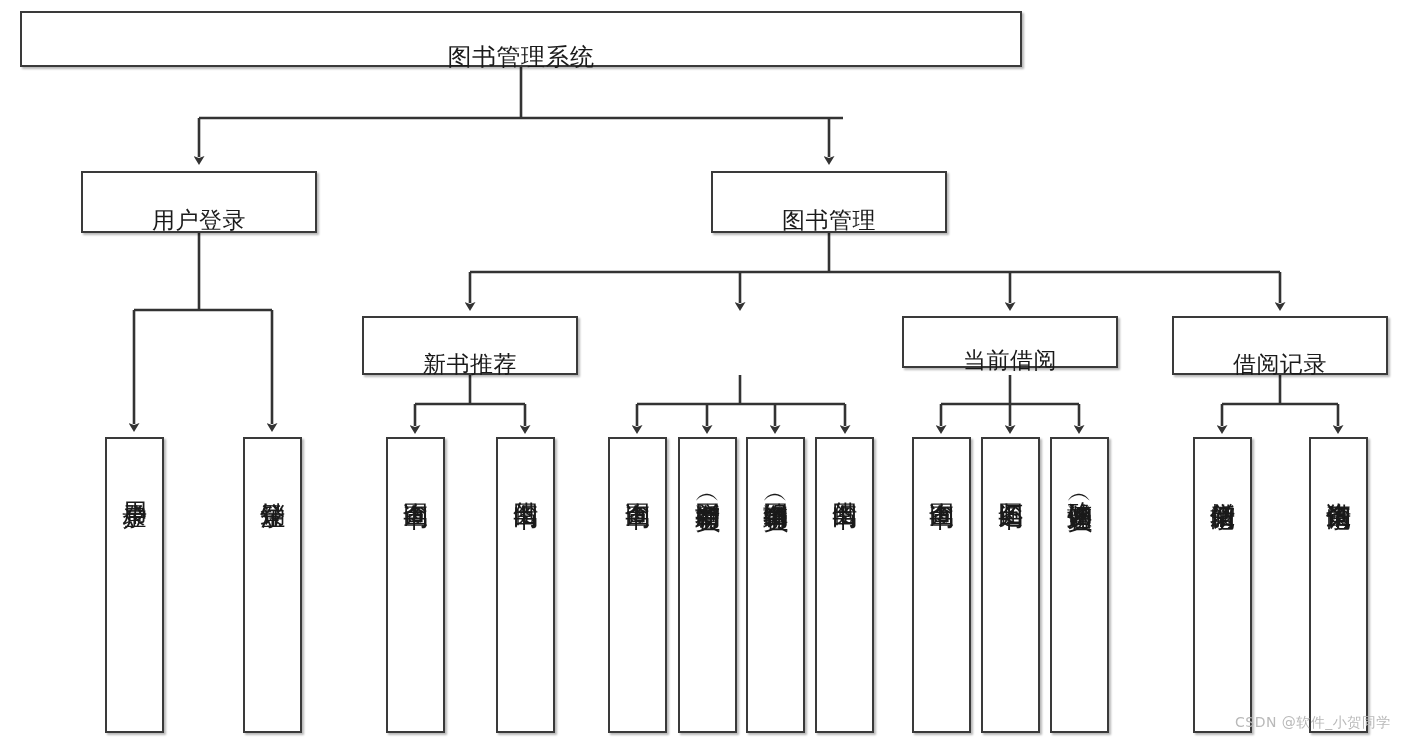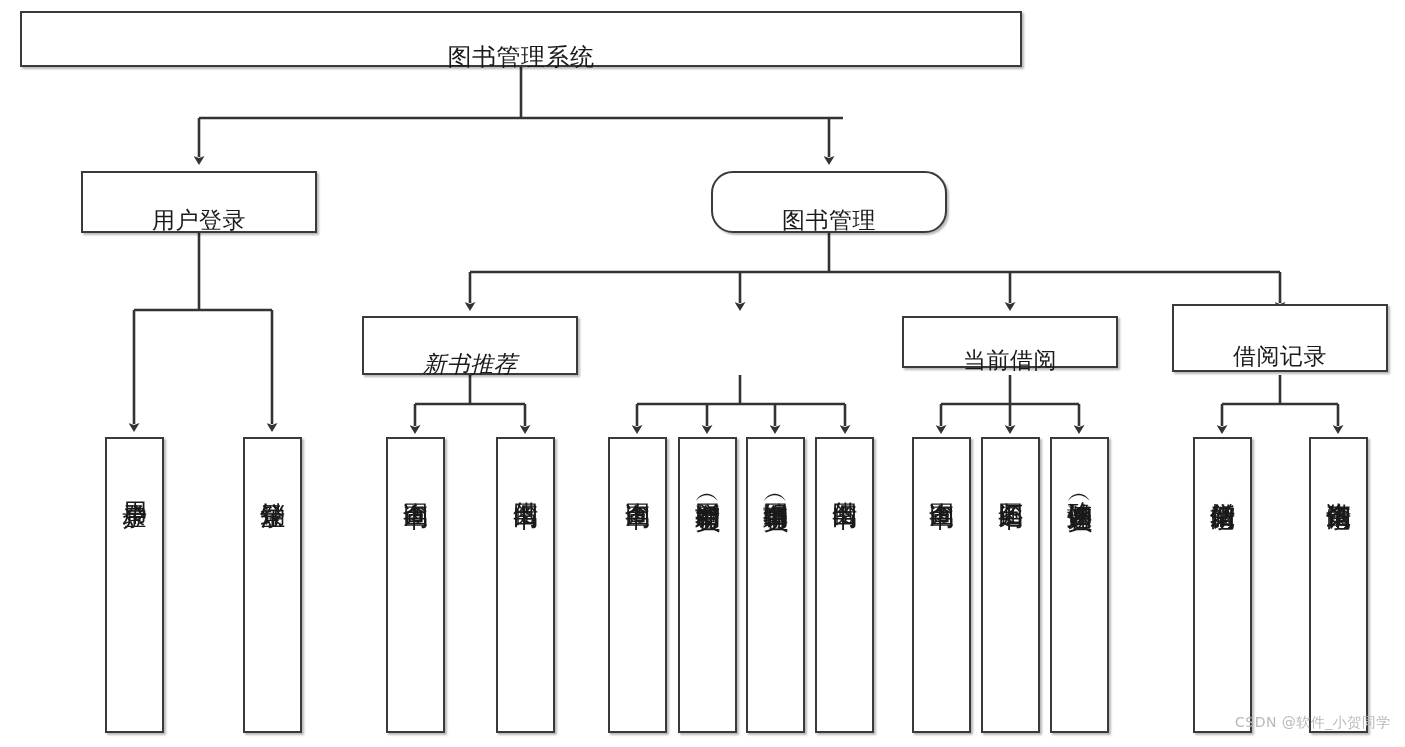--- a/index.html
+++ b/index.html
@@ -127,31 +127,31 @@
     </g>
   </svg>
 
   <div class="node root horiz" style="left:20px; top:11px; width:1002px; height:56px;">
     <span class="node-label">图书管理系统</span>
   </div>
 
   <div class="node horiz" style="left:81px; top:171px; width:236px; height:62px;">
     <span class="node-label">用户登录</span>
   </div>
-  <div class="node horiz" style="left:711px; top:171px; width:236px; height:62px;border-radius:22px;">
+  <div class="node horiz" style="left:711px; top:171px; width:236px; height:62px;">
     <span class="node-label">图书管理</span>
   </div>
 
-  <div class="node horiz" style="left:362px; top:316px; width:216px; height:59px;font-style:italic;">
+  <div class="node horiz" style="left:362px; top:316px; width:216px; height:59px;">
     <span class="node-label">新书推荐</span>
   </div>
   <div class="node horiz" style="left:902px; top:316px; width:216px; height:52px;">
     <span class="node-label">当前借阅</span>
   </div>
-  <div class="node horiz" style="left:1172px; top:304px; width:216px; height:68px;">
+  <div class="node horiz" style="left:1172px; top:316px; width:216px; height:59px;">
     <span class="node-label">借阅记录</span>
   </div>
 
   <div class="node leaf" style="left:105px; top:437px; width:59px; height:296px;">
     <span class="node-label">用户登录</span>
   </div>
   <div class="node leaf" style="left:243px; top:437px; width:59px; height:296px;">
     <span class="node-label">注销登录</span>
   </div>
 

